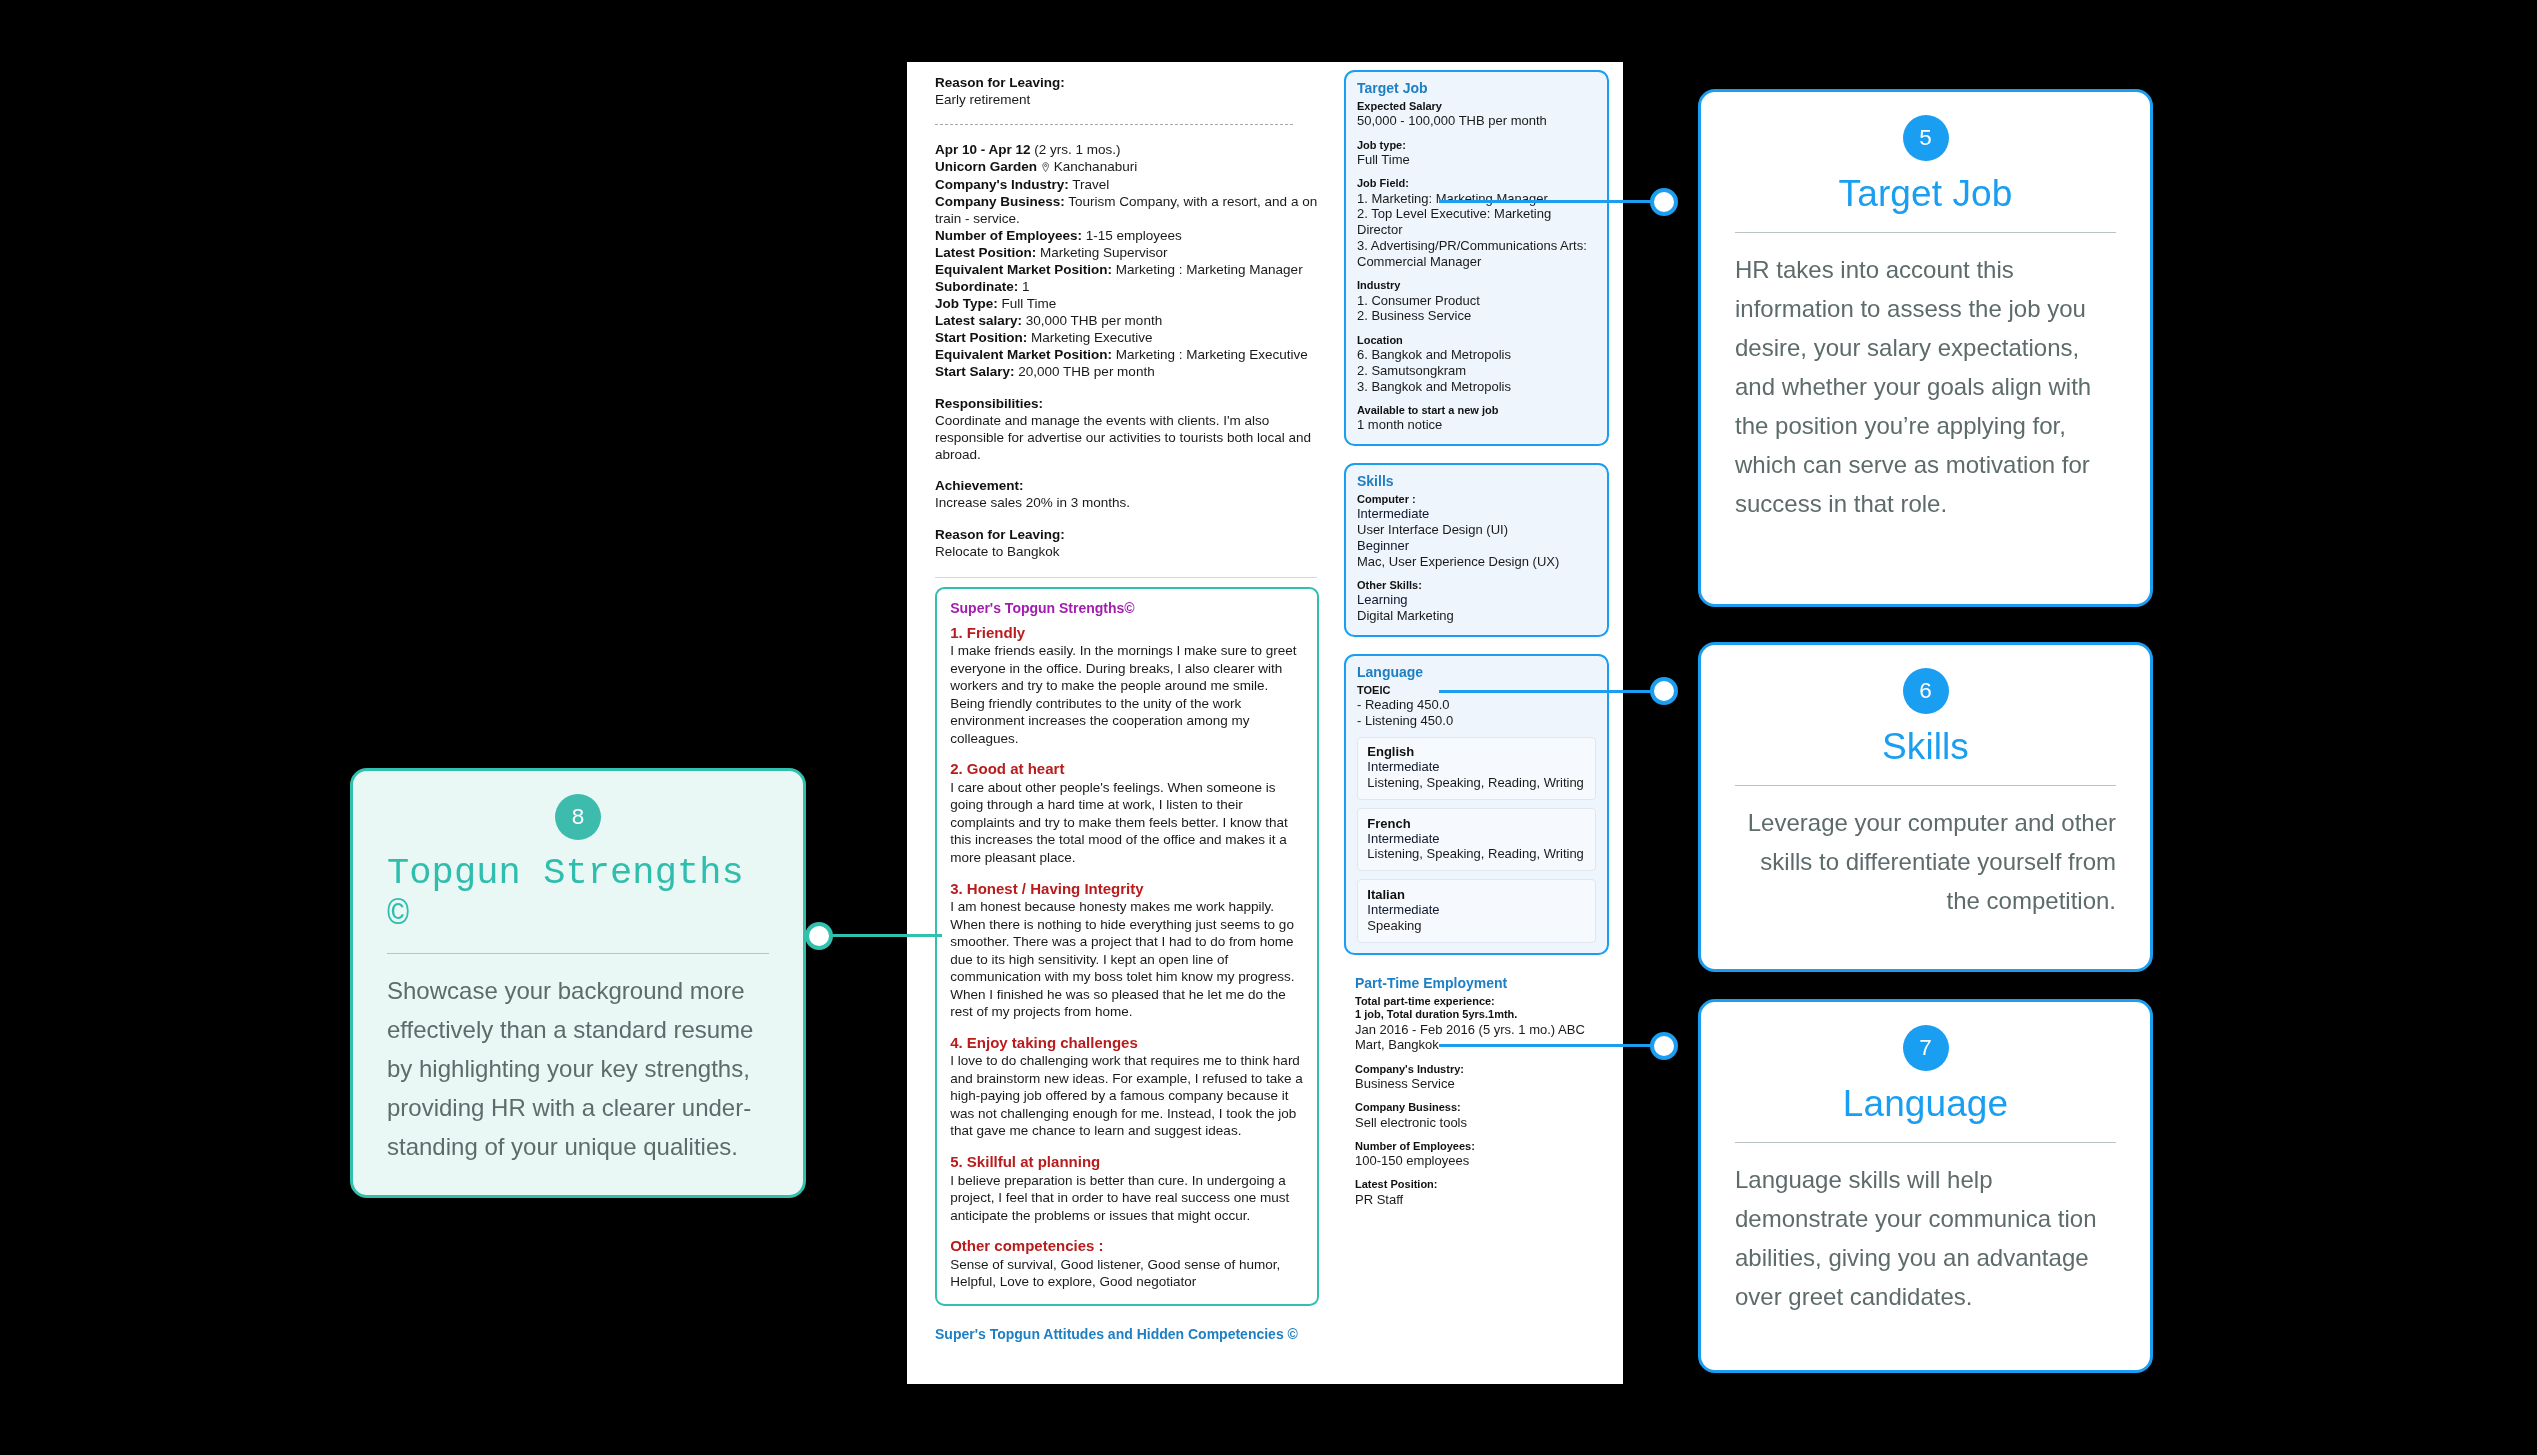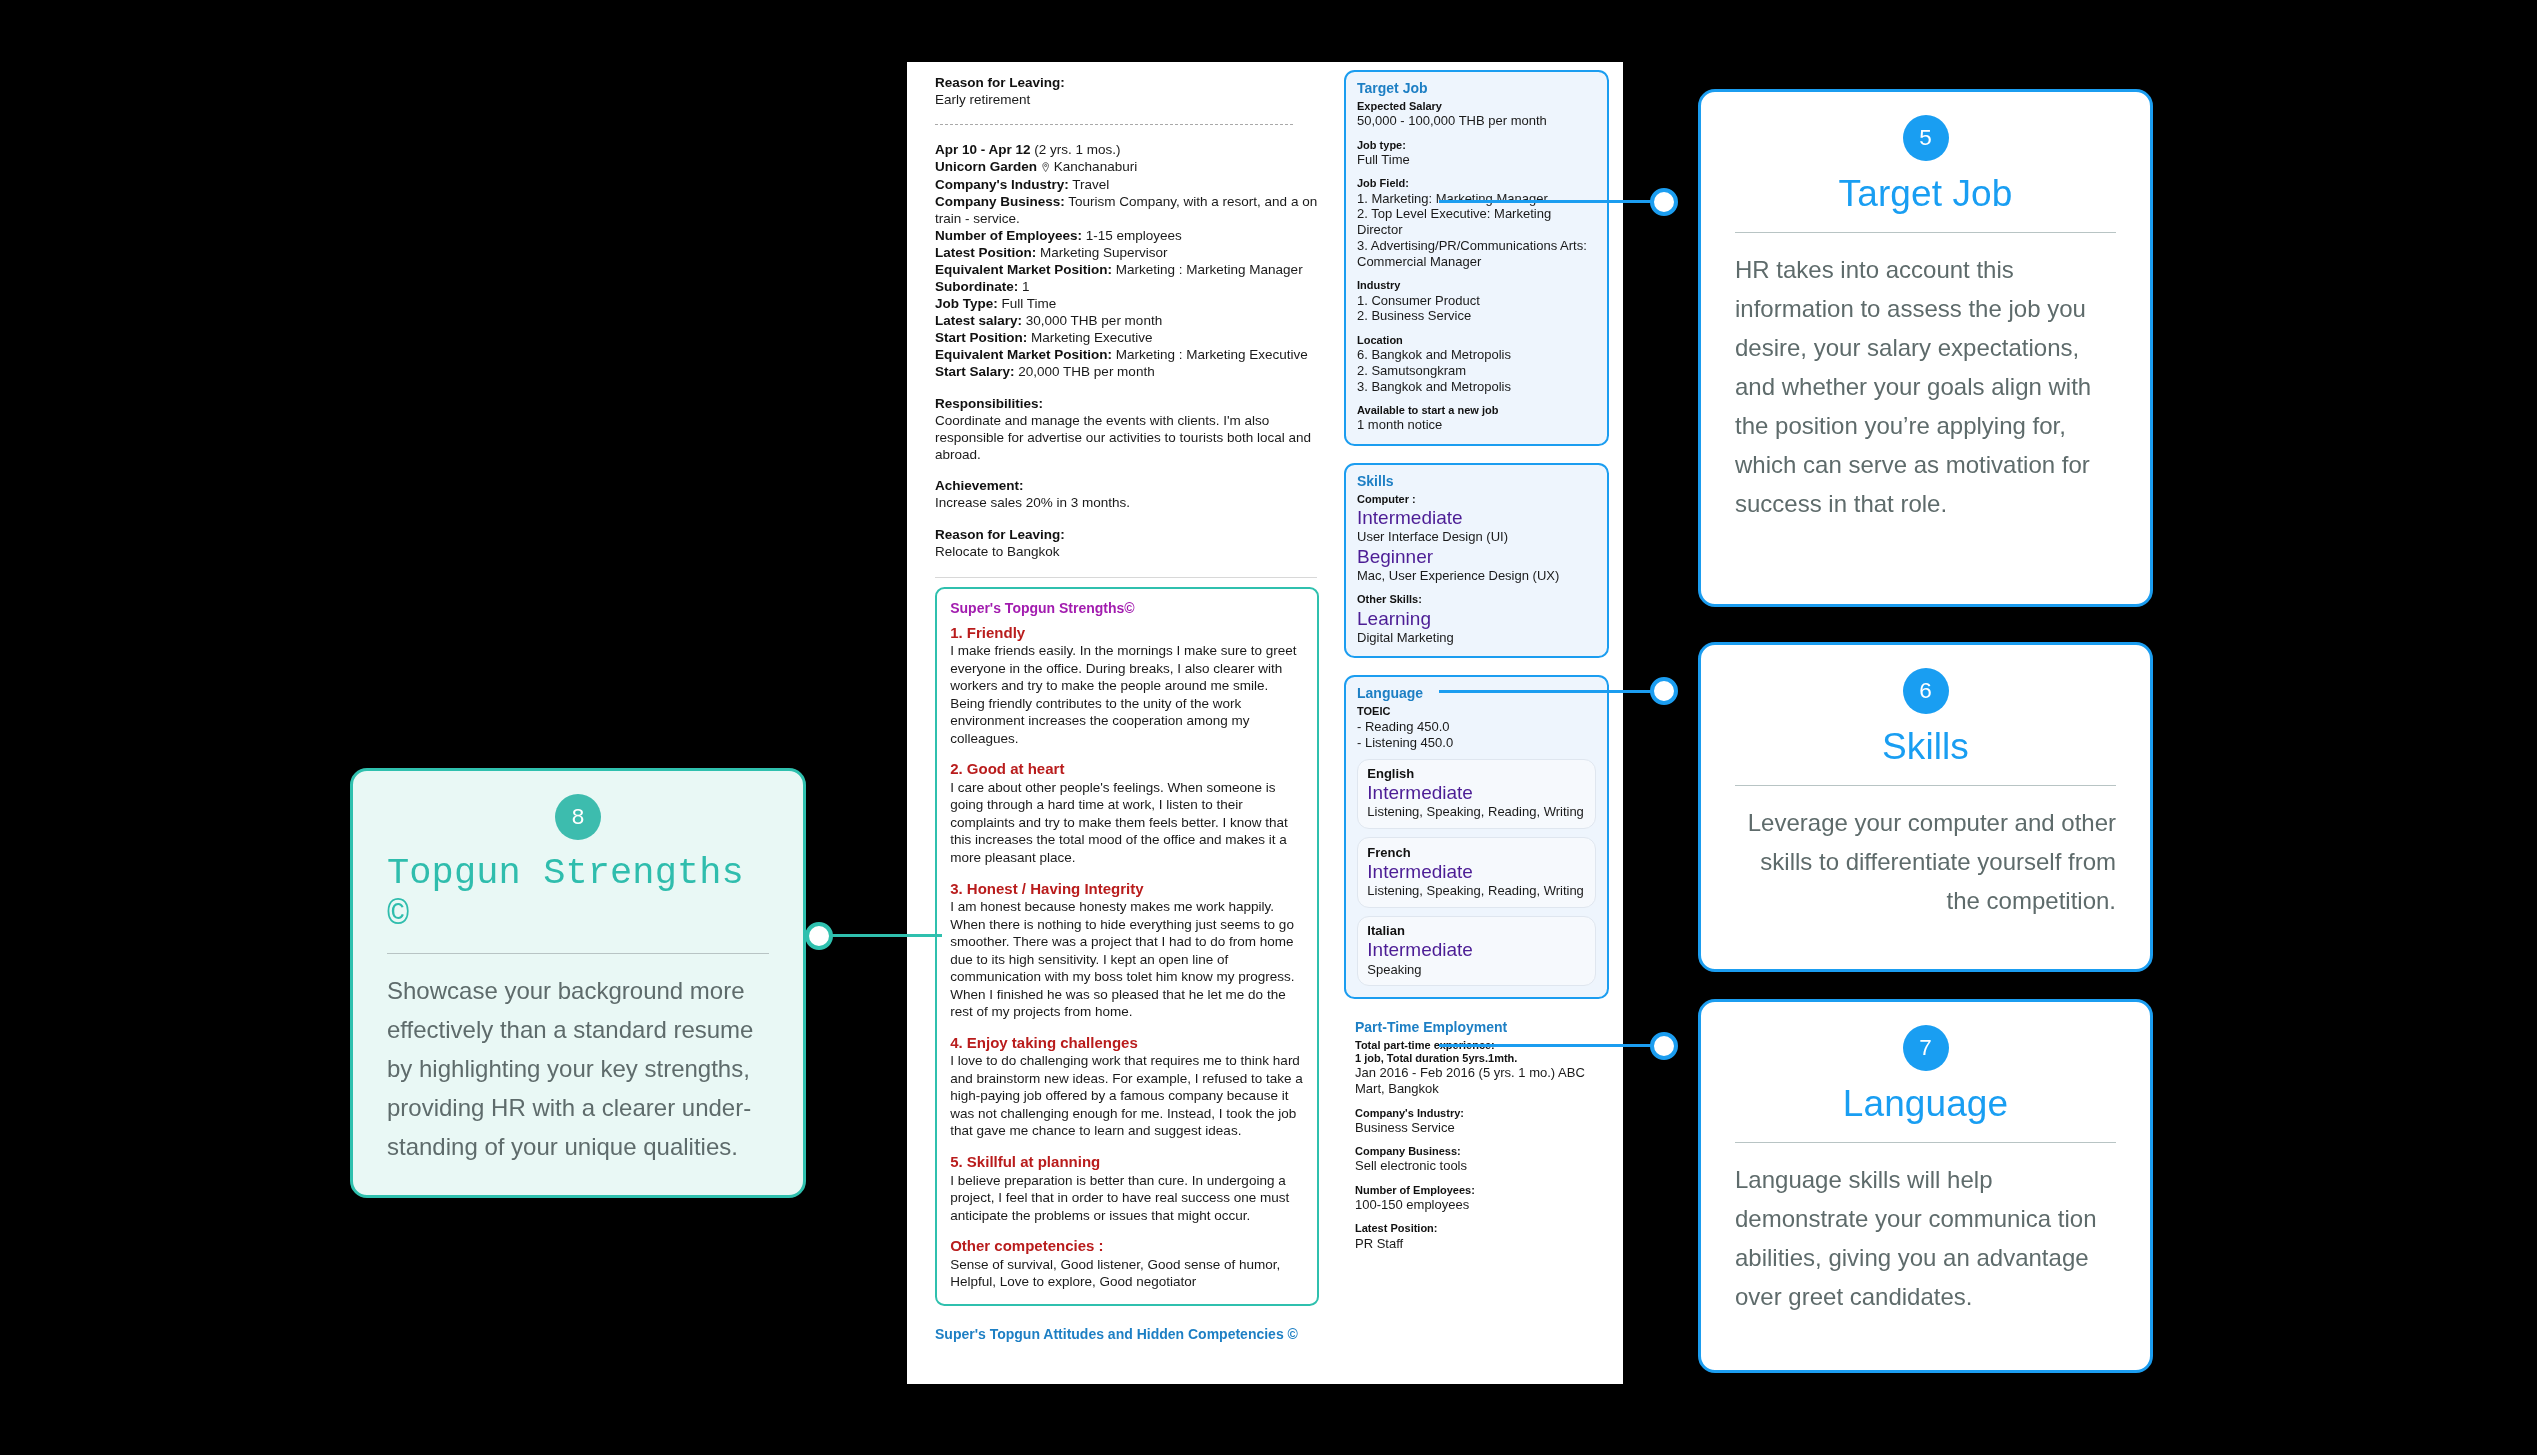--- a/index.html
+++ b/index.html
@@ -72,25 +72,25 @@
     border-radius: 10.6px;
     background: #eef5fd;
     padding: 8px 10.6px 10.6px 10.6px;
     margin-bottom: 17px;
   }
   .panel-title {
     color:#1d7fc4; font-weight:700; font-size: 14px; margin-bottom: 4px;
   }
   .p-label { font-weight:700; font-size:11px; color:#111; line-height:1.22; }
   .p-val   { font-weight:400; font-size:13px; color:#1a1a1a; line-height:1.22; }
-  .p-lvl   { color:#4c1d95; font-size:19px; line-height:1.22; }
+  .p-lvl   { color:#0f172a; font-size:13px; line-height:1.22; }
   .p-sp    { height: 9.3px; }
   .lang-box {
     border: 1.3px solid #dfe6ef;
-    border-radius: 12px;
+    border-radius: 4px;
     background:#f6f9fd;
     padding: 6.6px 9.3px 8px 9.3px;
     margin-top: 8px;
   }
   .lang-name { font-weight:700; font-size:13px; color:#111; }
 
   
   .plain-panel { padding: 2.6px 10.6px 0 10.6px; }
 
   

